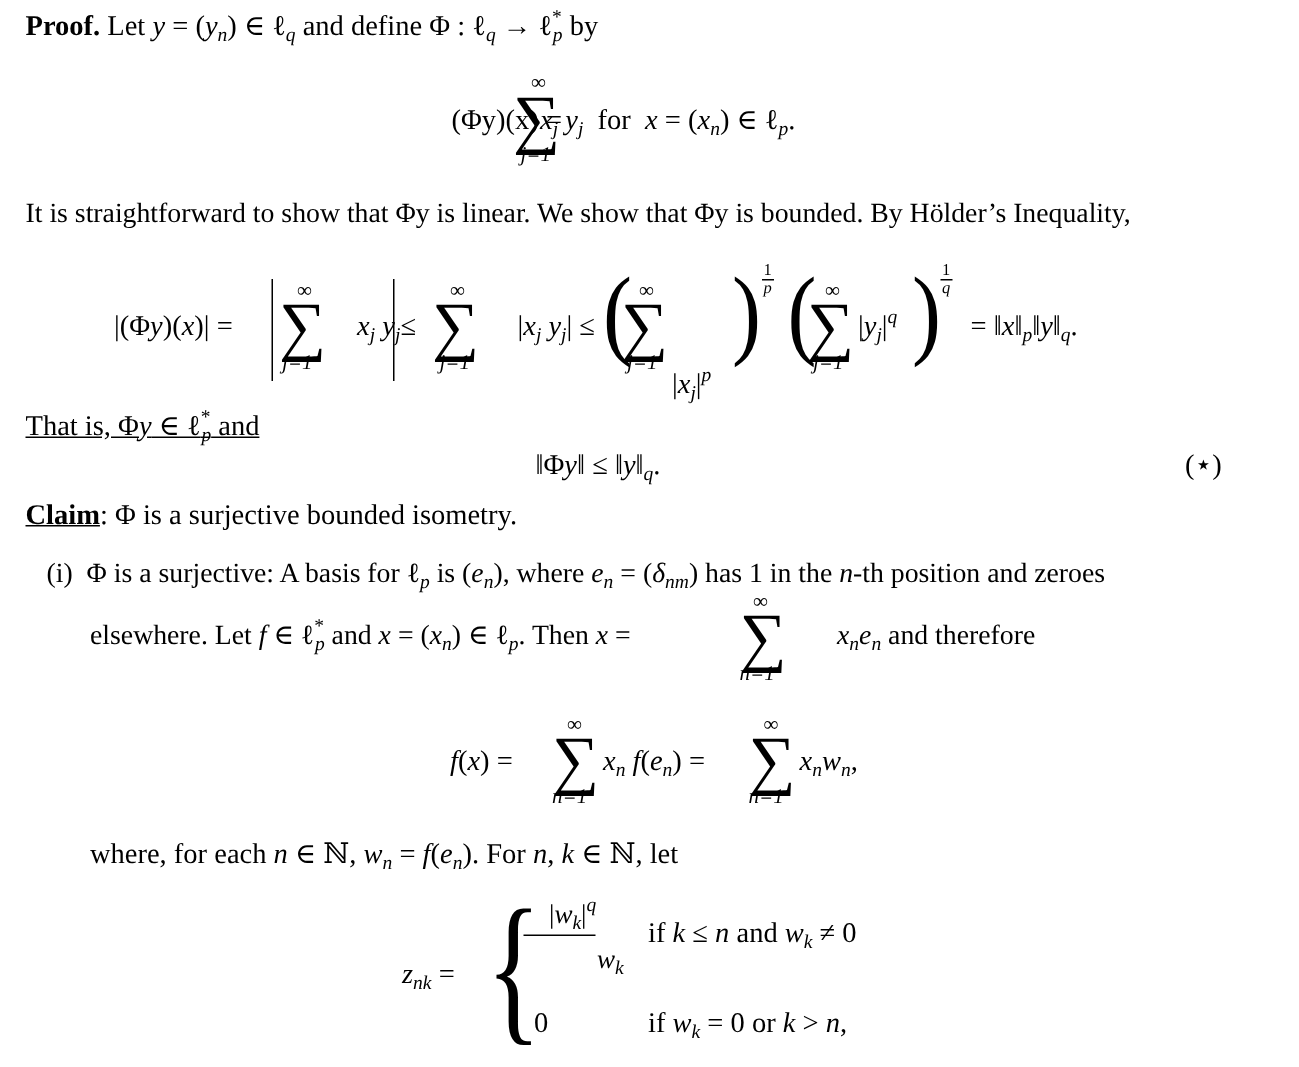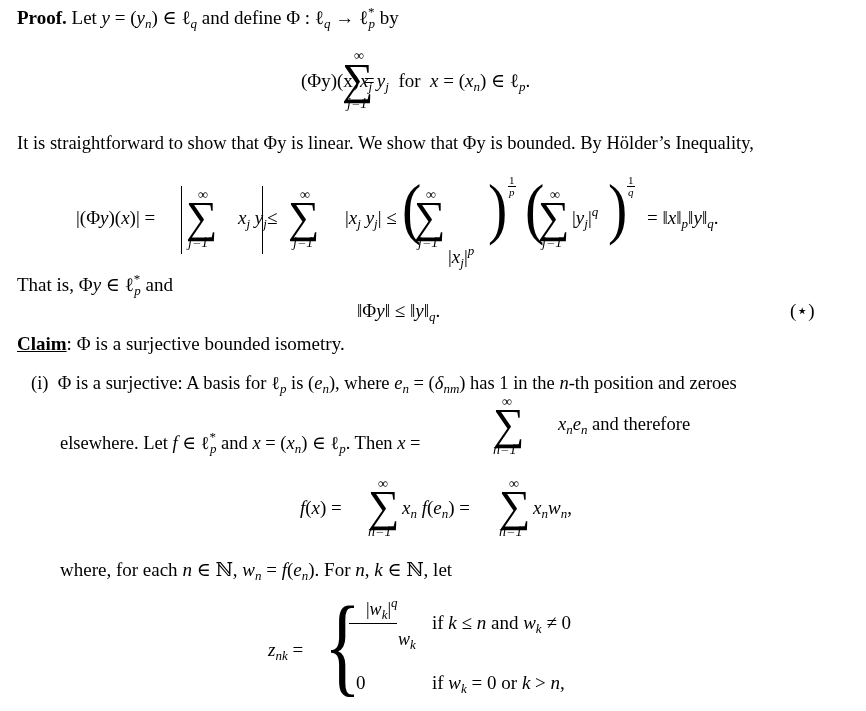--- a/index.html
+++ b/index.html
@@ -66,36 +66,36 @@
   <div class="lim it" style="left:542px;top:236px;">j=1</div>
   <div class="abs" style="left:572px;top:208px;">|<i>y<sub>j</sub></i>|<sup><i>q</i></sup></div>
   <div class="paren" style="left:608px;top:180px;">)</div>
   <div class="frac" style="left:627px;top:175px;">
       <div class="num">1</div>
       <div class="it">q</div>
     </div>
   <div class="abs" style="left:647px;top:208px;">= ‖<i>x</i>‖<sub><i>p</i></sub>‖<i>y</i>‖<sub><i>q</i></sub>.</div>
 </div>
 
-<div class="abs" style="left:17px;top:275px;">
+<div class="abs" style="left:17px;top:275px;text-decoration:underline;">
   That is, Φ<i>y</i> ∈ ℓ<sup>*</sup><sub style="margin-left:-6px;"><i>p</i></sub> and
 </div>
 
 <div class="abs" style="left:357px;top:301px;">‖Φ<i>y</i>‖ ≤ ‖<i>y</i>‖<sub><i>q</i></sub>.</div>
 <div class="abs" style="left:790px;top:301px;">(⋆)</div>
 
 <div class="abs" style="left:17px;top:334px;">
   <span class="b u">Claim</span><span>: Φ is a surjective bounded isometry.</span>
 </div>
 
 <div class="abs" style="left:31px;top:374px;font-size:18.5px;">
   <span>(i)</span>&nbsp;&nbsp;Φ is a surjective: A basis for ℓ<sub><i>p</i></sub> is (<i>e<sub>n</sub></i>), where <i>e<sub>n</sub></i> = (<i>δ<sub>nm</sub></i>) has 1 in the <i>n</i>-th position and zeroes
 </div>
 
-<div class="abs" style="left:60px;top:434px;font-size:18.5px;text-align:center;">
+<div class="abs" style="left:60px;top:415px;font-size:18.5px;text-align:center;">
   elsewhere. Let <i>f</i> ∈ ℓ<sup>*</sup><sub style="margin-left:-6px;"><i>p</i></sub> and <i>x</i> = (<i>x<sub>n</sub></i>) ∈ ℓ<sub><i>p</i></sub>. Then <i>x</i> =
 </div>
 <div class="lim" style="left:502px;top:395px;">∞</div>
 <div class="sig" style="left:493px;top:403px;">∑</div>
 <div class="lim it" style="left:493px;top:443px;">n=1</div>
 <div class="abs" style="left:558px;top:415px;font-size:18.5px;"><i>x<sub>n</sub>e<sub>n</sub></i> and therefore</div>
 
 <div>
   <div class="abs" style="left:300px;top:498px;"><i>f</i>(<i>x</i>) =</div>
   <div class="lim" style="left:378px;top:477px;">∞</div>

